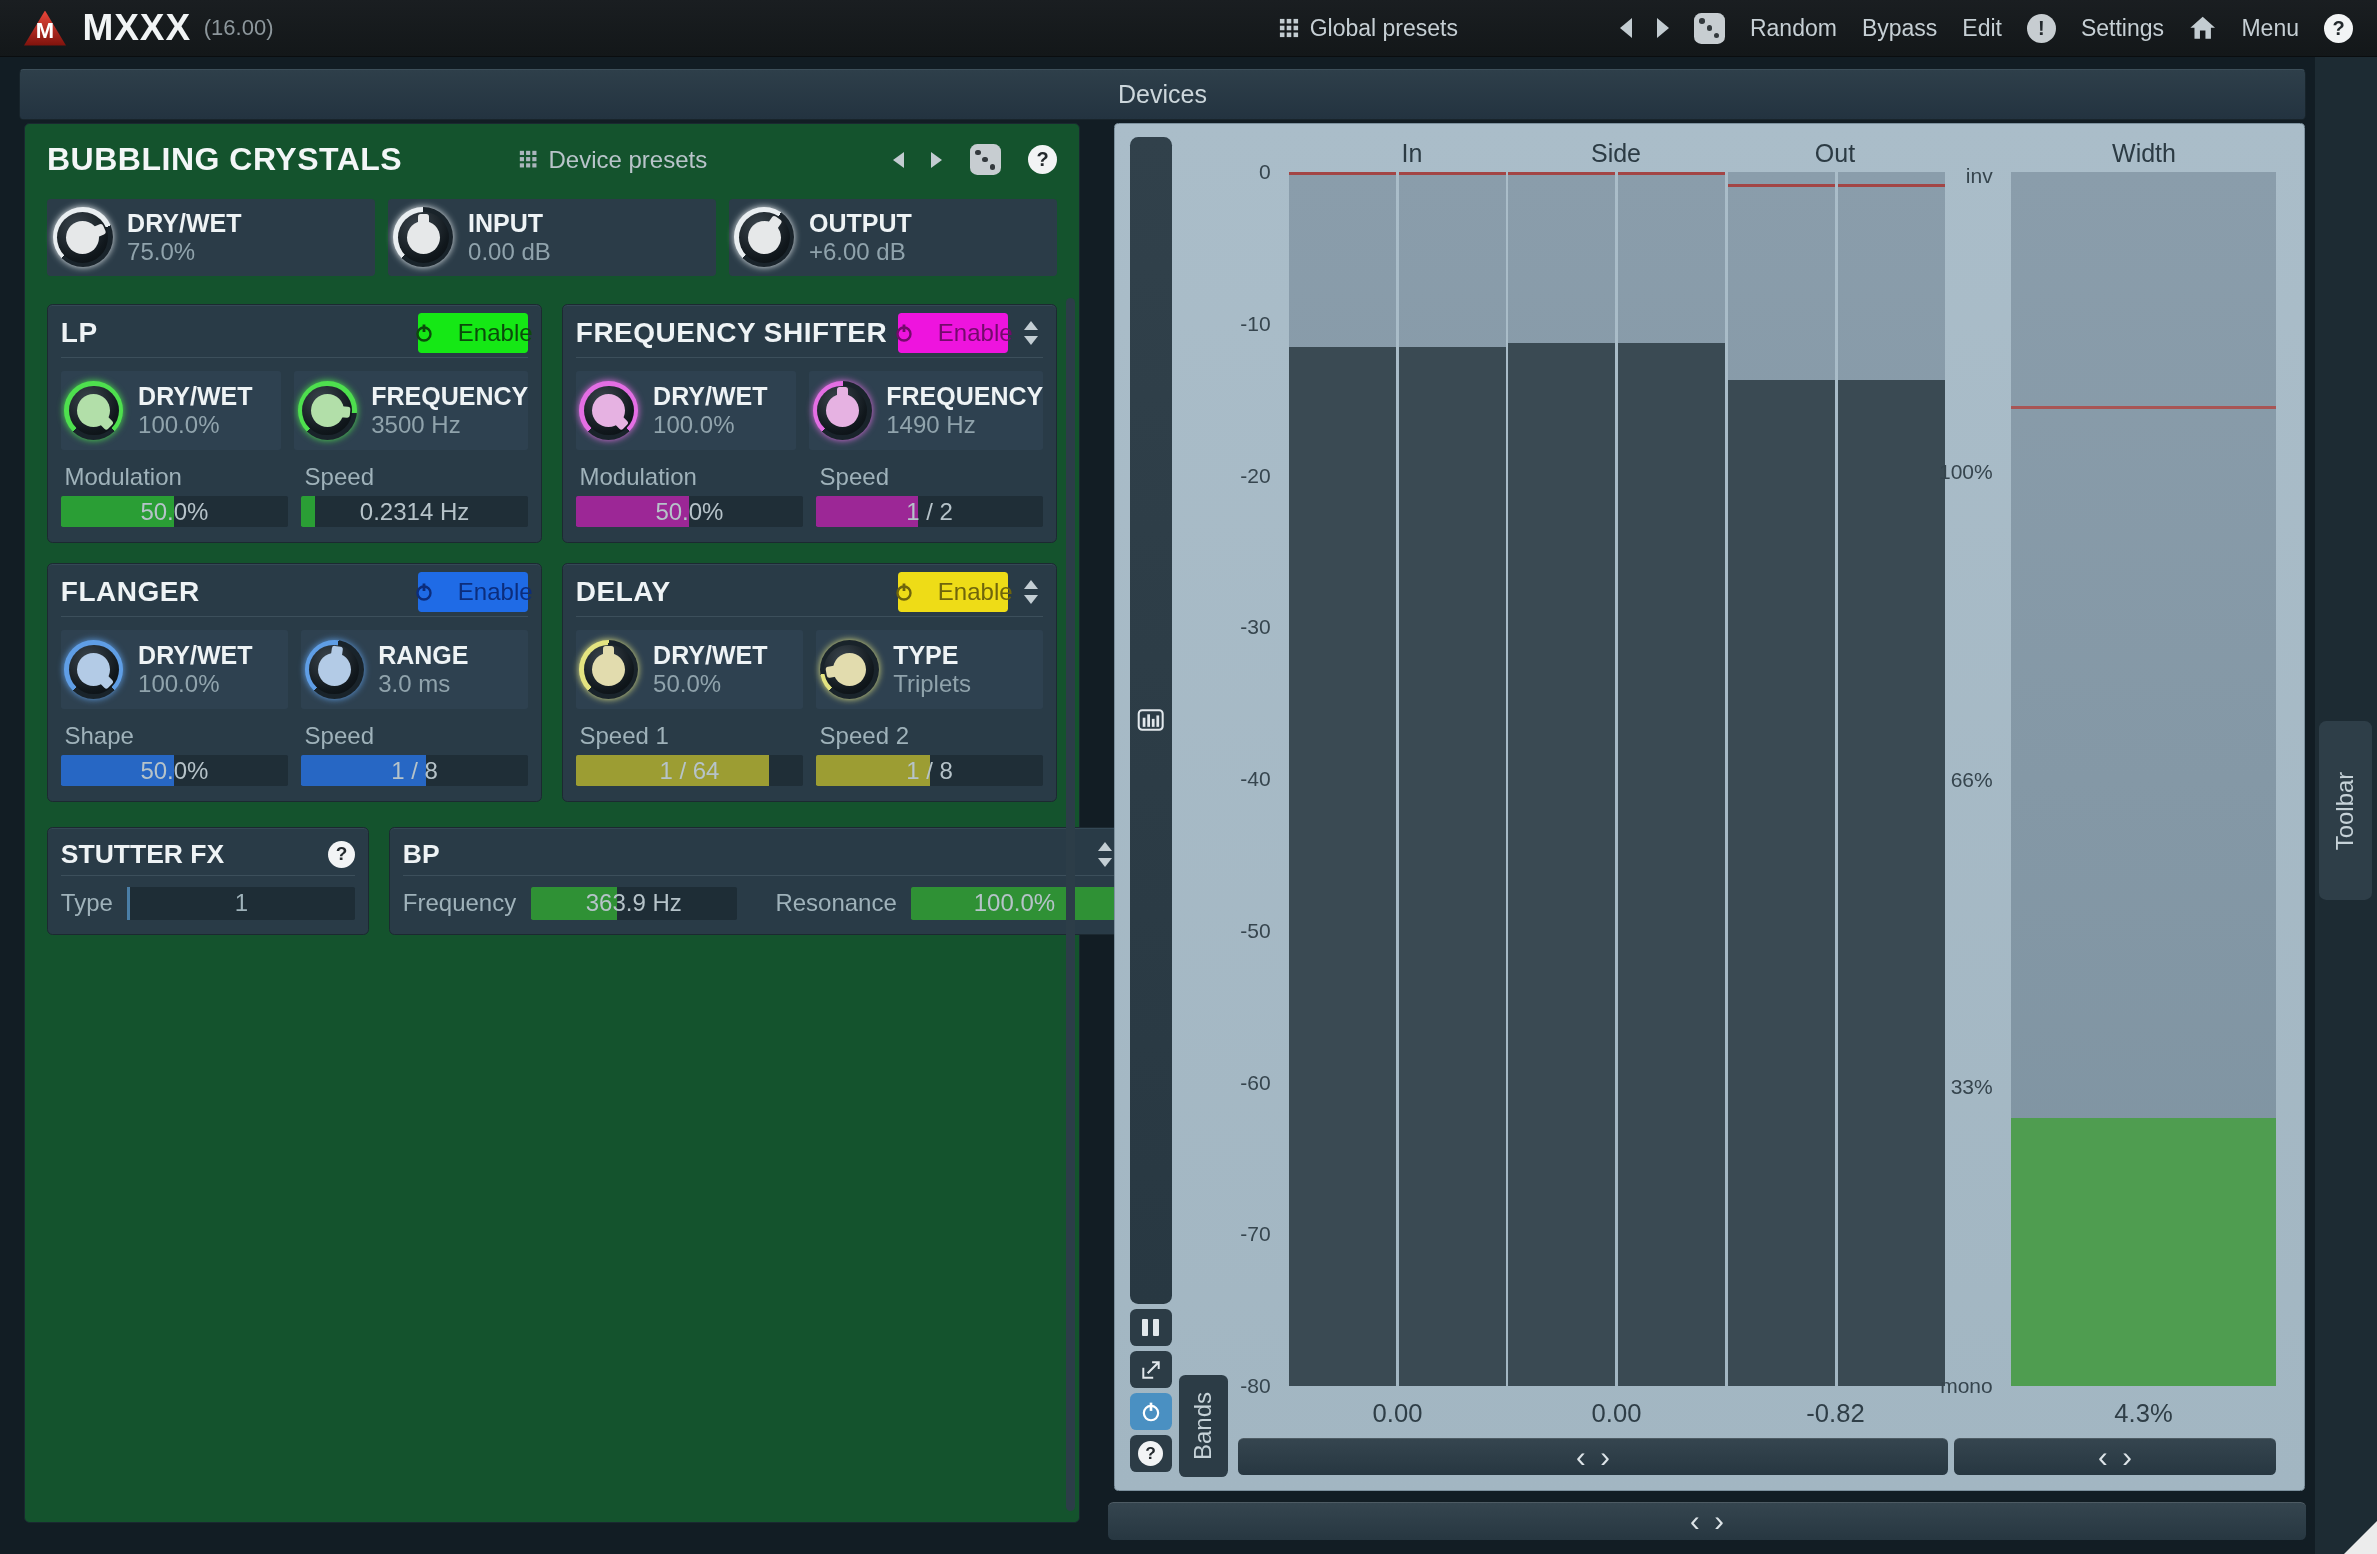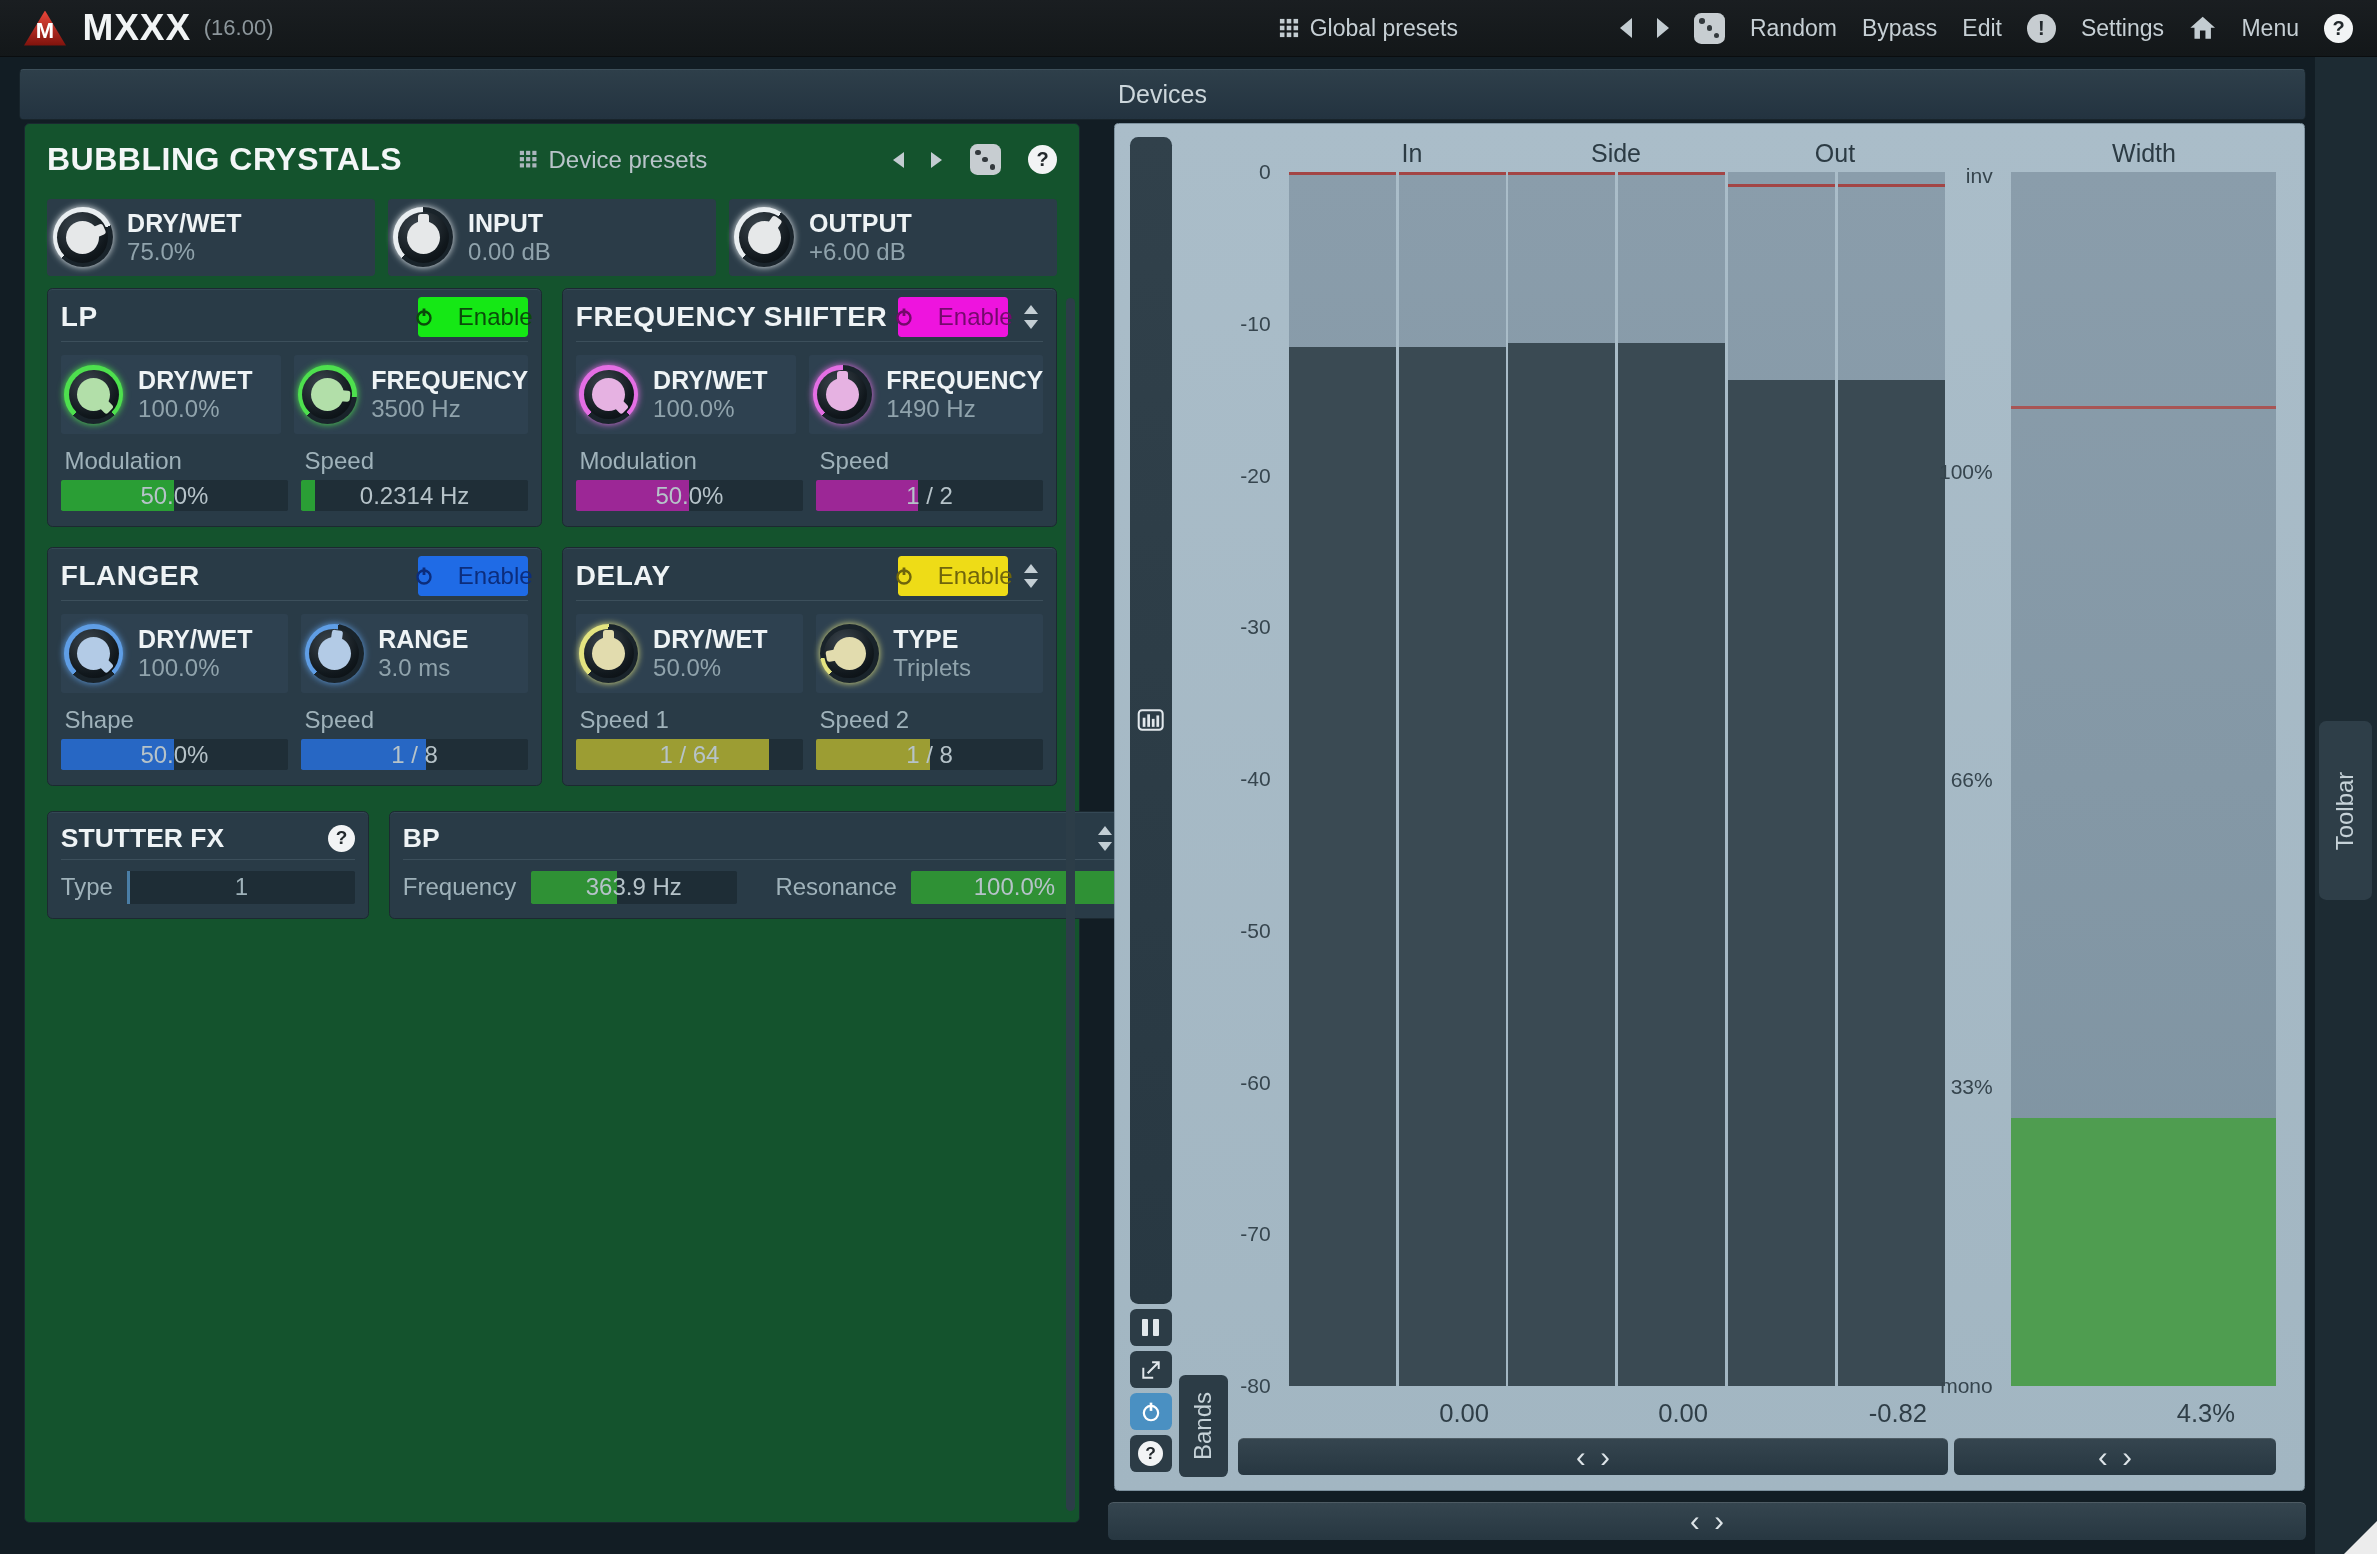--- a/index.html
+++ b/index.html
@@ -48,21 +48,21 @@
 
   
   .knob{position:relative;width:60px;height:60px;flex:none}
   .knob .ring{position:absolute;inset:0;border-radius:50%;background:conic-gradient(from 225deg,var(--rc) 0 calc(var(--arc,.5)*270deg),#19232a 0);filter:drop-shadow(0 0 3.7px var(--rc))}
   .knob .body{position:absolute;inset:4.6px;border-radius:50%;background:radial-gradient(circle at 38% 28%,#3b454d,#11181d 66%,#070b0e)}
   .knob .ptr{position:absolute;inset:6.4px;transform:rotate(var(--a,0deg))}
   .knob .ptr::before{content:"";position:absolute;left:calc(50% - 5.5px);top:0;width:11px;height:24px;border-radius:2.7px;background:var(--cc)}
   .knob .cap{position:absolute;left:50%;top:50%;width:33px;height:33px;margin:-16.5px 0 0 -16.5px;border-radius:50%;background:var(--cc)}
 
   
-  .modules{display:grid;grid-template-columns:1fr 1fr;column-gap:20px;row-gap:20px;margin-top:12px}
+  .modules{display:grid;grid-template-columns:1fr 1fr;column-gap:20px;row-gap:20px;margin-top:28px}
   .module{background:#293b47;border:0.9px solid #1c2931;border-radius:5.5px;box-shadow:inset 0 0.9px 0 rgba(120,150,165,.15);padding:7.3px 12.8px 14.6px 12.8px}
   .mod-0{--rc:#4ee04e;--cc:#b2dfa9;--fill:#2a9e35;--en-bg:#15e815;--en-fg:#0b4b0b}
   .mod-1{--rc:#e46ee4;--cc:#e6b2e2;--fill:#9c2796;--en-bg:#ee14de;--en-fg:#740a6c}
   .mod-2{--rc:#5f9ee6;--cc:#b3cbe6;--fill:#2767c4;--en-bg:#1f6be6;--en-fg:#0c2d7c}
   .mod-3{--rc:#e4e480;--cc:#e2dcae;--fill:#9c9d33;--en-bg:#eedc17;--en-fg:#6f650c}
   .mod-head{display:flex;align-items:center;height:46px;border-bottom:0.9px solid #3c4f5b;padding-bottom:3.7px}
   .mod-title{font-size:28px;font-weight:bold;color:#eef3f5;letter-spacing:0.5px}
   .enable-btn{margin-left:auto;width:110px;height:40px;border:none;border-radius:3.7px;background:var(--en-bg);color:var(--en-fg);font-family:inherit;font-size:24px;display:flex;align-items:center;justify-content:center;gap:24px;cursor:pointer}
   .pwr{width:20px;height:20px;flex:none}
   .updown{width:24px;height:33px;margin-left:11px;display:flex;flex-direction:column;align-items:center;justify-content:center;gap:6.4px;cursor:pointer}
@@ -103,21 +103,21 @@
   .dbscale span{position:absolute;right:7.3px;transform:translateY(-50%);font-size:21px;color:#36454e}
   .mcol{position:absolute;top:48px;height:1214px;width:217px;display:flex;gap:2.7px}
   .mbar{flex:1;position:relative;background:linear-gradient(#8a9dab,#7e93a1);overflow:hidden}
   .mfill{position:absolute;left:0;right:0;bottom:0;background:#3a4a53}
   .mpeak{position:absolute;left:0;right:0;height:2.7px;background:#a34545}
   .wcol{position:absolute;left:896px;top:48px;width:265px;height:1214px;background:linear-gradient(#8a9dab,#7e93a1);overflow:hidden}
   .wfill{position:absolute;left:0;right:0;bottom:0;background:#4f9d50}
   .wpeak{position:absolute;left:0;right:0;height:2.7px;background:#a85555}
   .wscale{position:absolute;left:797px;top:48px;width:88px;height:1214px}
   .wscale span{position:absolute;right:7.3px;transform:translateY(-50%);font-size:21px;color:#36454e}
-  .readout{position:absolute;top:1275px;width:183px;text-align:right;font-size:25.6px;color:#2f3e47}
+  .readout{position:absolute;top:1275px;width:183px;text-align:center;font-size:25.6px;color:#2f3e47}
   .hscroll{position:absolute;height:37px;border-radius:5.5px;background:linear-gradient(#35454f,#273741);border-top:0.9px solid rgba(255,255,255,.18);display:flex;align-items:center;justify-content:center;gap:14.6px;cursor:pointer}
   .hscroll span{font-size:29px;color:#dde4e8;line-height:1}
 
   
   .right-col{position:absolute;left:2315px;top:57px;width:62px;height:1498px;background:#1d2b33}
   .toolbar-tab{position:absolute;left:2319px;top:721px;width:53px;height:179px;background:#2e3e48;border-radius:7.3px;display:flex;align-items:center;justify-content:center;cursor:pointer}
   .bottom-scroll{position:absolute;left:1108px;top:1502px;width:1198px;height:38px}
   .resize-grip{position:absolute;right:0;bottom:0;width:0;height:0;border-left:33px solid transparent;border-bottom:33px solid #ececec}
 </style>
 </head>

